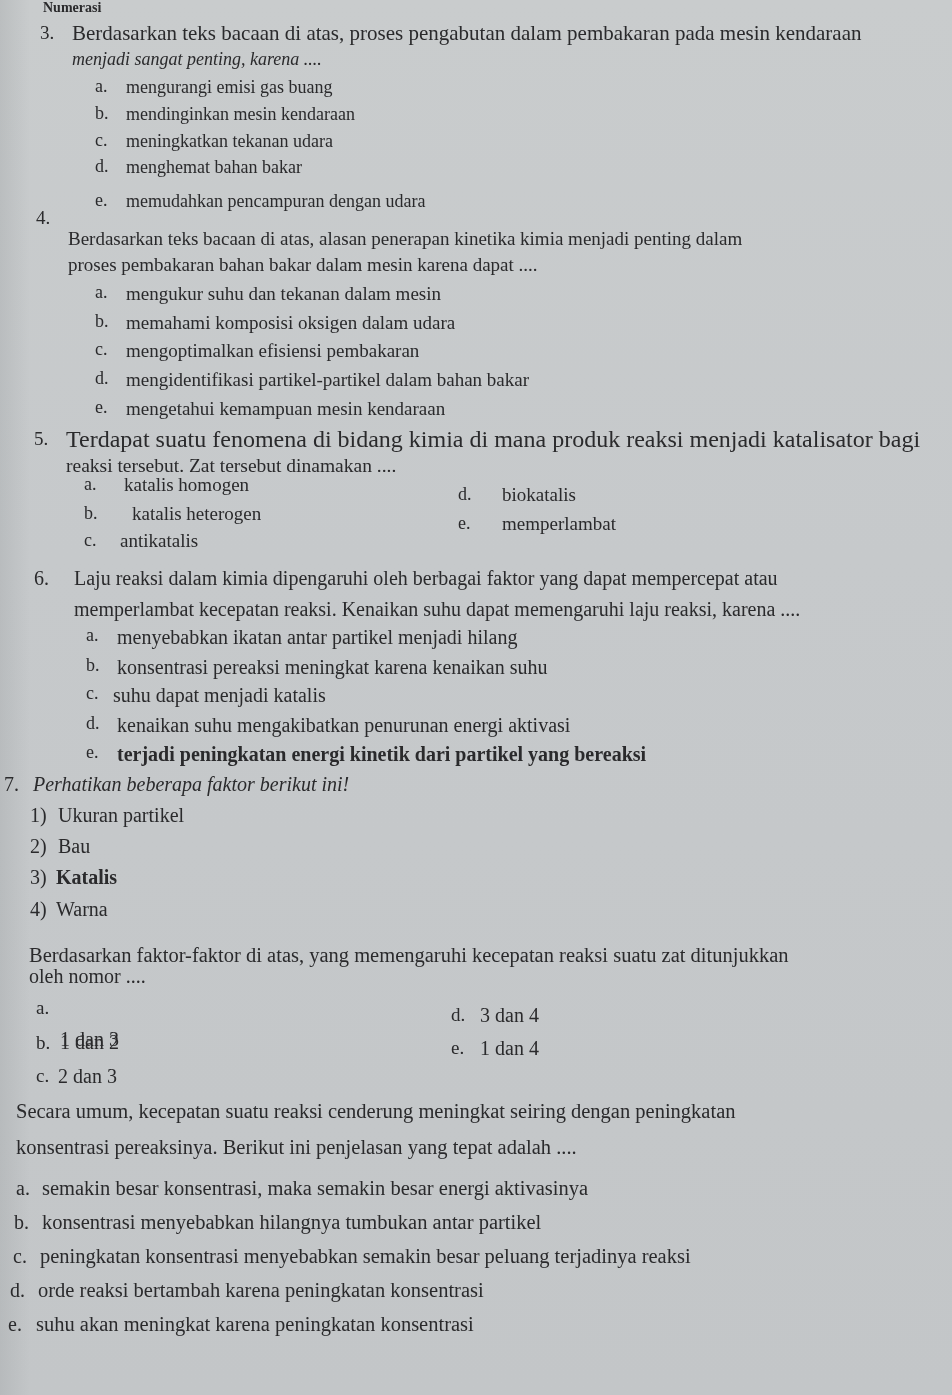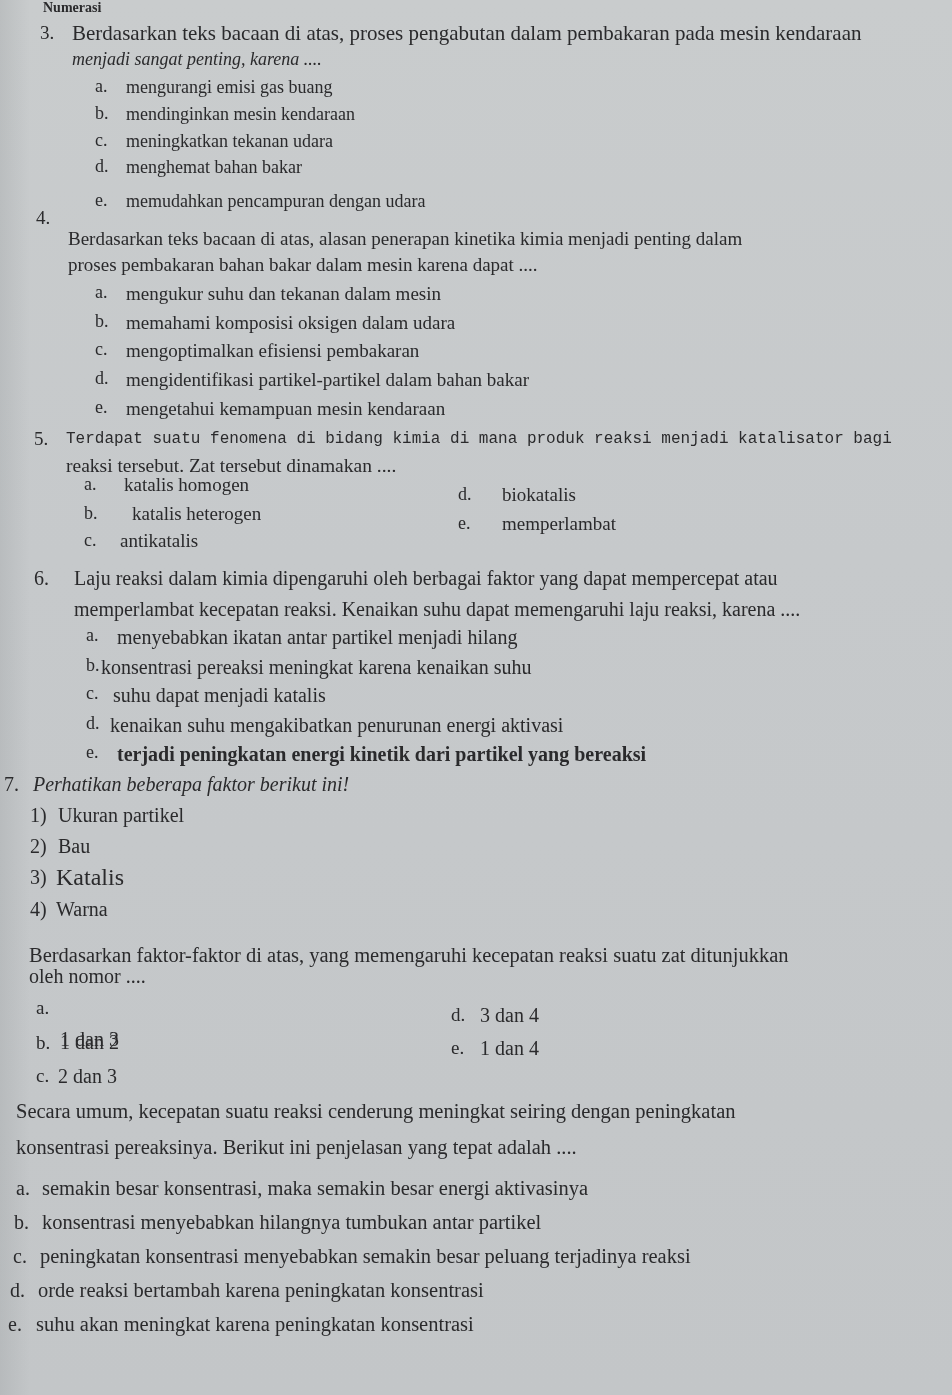--- a/index.html
+++ b/index.html
@@ -56,59 +56,59 @@
     <span class="letter" style="left:95px;top:339px;">c.</span>
     <span class="t" style="left:126px;top:340px;">mengoptimalkan efisiensi pembakaran</span>
     <span class="letter" style="left:95px;top:368px;">d.</span>
     <span class="t" style="left:126px;top:369px;">mengidentifikasi partikel-partikel dalam bahan bakar</span>
     <span class="letter" style="left:95px;top:397px;">e.</span>
     <span class="t" style="left:126px;top:398px;">mengetahui kemampuan mesin kendaraan</span>
   </div>
 
   <div>
     <span class="num" style="left:34px;top:428px;">5.</span>
-    <span class="t" style="left:66px;top:428px;font-size:16px;font-family:Liberation Mono, monospace;">Terdapat suatu fenomena di bidang kimia di mana produk reaksi menjadi katalisator bagi</span>
+    <span class="t" style="left:66px;top:428px;font-size:24px;">Terdapat suatu fenomena di bidang kimia di mana produk reaksi menjadi katalisator bagi</span>
     <span class="t" style="left:66px;top:455px;font-size:19.5px;">reaksi tersebut. Zat tersebut dinamakan ....</span>
     <span class="letter" style="left:84px;top:474px;">a.</span>
     <span class="t" style="left:124px;top:474px;">katalis homogen</span>
     <span class="letter" style="left:84px;top:503px;">b.</span>
     <span class="t" style="left:124px;top:503px;margin-left:8px;">katalis heterogen</span>
     <span class="letter" style="left:84px;top:530px;">c.</span>
     <span class="t" style="left:120px;top:530px;">antikatalis</span>
     <span class="letter" style="left:458px;top:484px;">d.</span>
     <span class="t" style="left:502px;top:484px;">biokatalis</span>
     <span class="letter" style="left:458px;top:513px;">e.</span>
     <span class="t" style="left:502px;top:513px;">memperlambat</span>
   </div>
 
   <div>
     <span class="num" style="left:34px;top:567px;font-size:20px;">6.</span>
     <span class="t" style="left:74px;top:567px;font-size:20px;">Laju reaksi dalam kimia dipengaruhi oleh berbagai faktor yang dapat mempercepat atau</span>
     <span class="t" style="left:74px;top:598px;font-size:20px;">memperlambat kecepatan reaksi. Kenaikan suhu dapat memengaruhi laju reaksi, karena ....</span>
     <span class="letter" style="left:86px;top:625px;">a.</span>
     <span class="t" style="left:117px;top:626px;font-size:20px;">menyebabkan ikatan antar partikel menjadi hilang</span>
     <span class="letter" style="left:86px;top:655px;">b.</span>
-    <span class="t" style="left:101px;top:656px;font-size:20px;">konsentrasi pereaksi meningkat karena kenaikan suhu</span>
+    <span class="t" style="left:117px;top:656px;font-size:20px;">konsentrasi pereaksi meningkat karena kenaikan suhu</span>
     <span class="letter" style="left:86px;top:683px;">c.</span>
     <span class="t" style="left:113px;top:684px;font-size:20px;">suhu dapat menjadi katalis</span>
     <span class="letter" style="left:86px;top:713px;">d.</span>
-    <span class="t" style="left:110px;top:714px;font-size:20px;">kenaikan suhu mengakibatkan penurunan energi aktivasi</span>
+    <span class="t" style="left:117px;top:714px;font-size:20px;">kenaikan suhu mengakibatkan penurunan energi aktivasi</span>
     <span class="letter" style="left:86px;top:742px;">e.</span>
     <span class="t" style="left:117px;top:743px;font-size:20px;font-weight:bold;">terjadi peningkatan energi kinetik dari partikel yang bereaksi</span>
   </div>
 
   <div>
     <span class="num" style="left:4px;top:773px;font-size:20px;">7.</span>
     <span class="t italic" style="left:33px;top:773px;font-size:20px;">Perhatikan beberapa faktor berikut ini!</span>
     <span class="t" style="left:30px;top:804px;font-size:20px;">1)</span>
     <span class="t" style="left:58px;top:804px;font-size:20px;">Ukuran partikel</span>
     <span class="t" style="left:30px;top:835px;font-size:20px;">2)</span>
     <span class="t" style="left:58px;top:835px;font-size:20px;">Bau</span>
     <span class="t" style="left:30px;top:866px;font-size:20px;">3)</span>
-    <span class="t" style="left:56px;top:866px;font-size:24px;">Katalis</span>
+    <span class="t" style="left:56px;top:866px;font-size:20px;font-weight:bold;">Katalis</span>
     <span class="t" style="left:30px;top:898px;font-size:20px;">4)</span>
     <span class="t" style="left:56px;top:898px;font-size:20px;">Warna</span>
     <span class="t" style="left:29px;top:944px;font-size:20.5px;">Berdasarkan faktor-faktor di atas, yang memengaruhi kecepatan reaksi suatu zat ditunjukkan</span>
     <span class="t" style="left:29px;top:965px;font-size:20px;">oleh nomor ....</span>
     <span class="letter" style="left:36px;top:997px;font-size:19px;">a.</span>
     <span class="t" style="left:60px;top:997px;font-size:20px;margin-top:31px;">1 dan 3</span>
     <span class="letter" style="left:36px;top:1032px;font-size:19px;">b.</span>
     <span class="t" style="left:60px;top:1031px;font-size:20px;">1 dan 2</span>
     <span class="letter" style="left:36px;top:1065px;font-size:19px;">c.</span>
     <span class="t" style="left:58px;top:1065px;font-size:20px;">2 dan 3</span>

